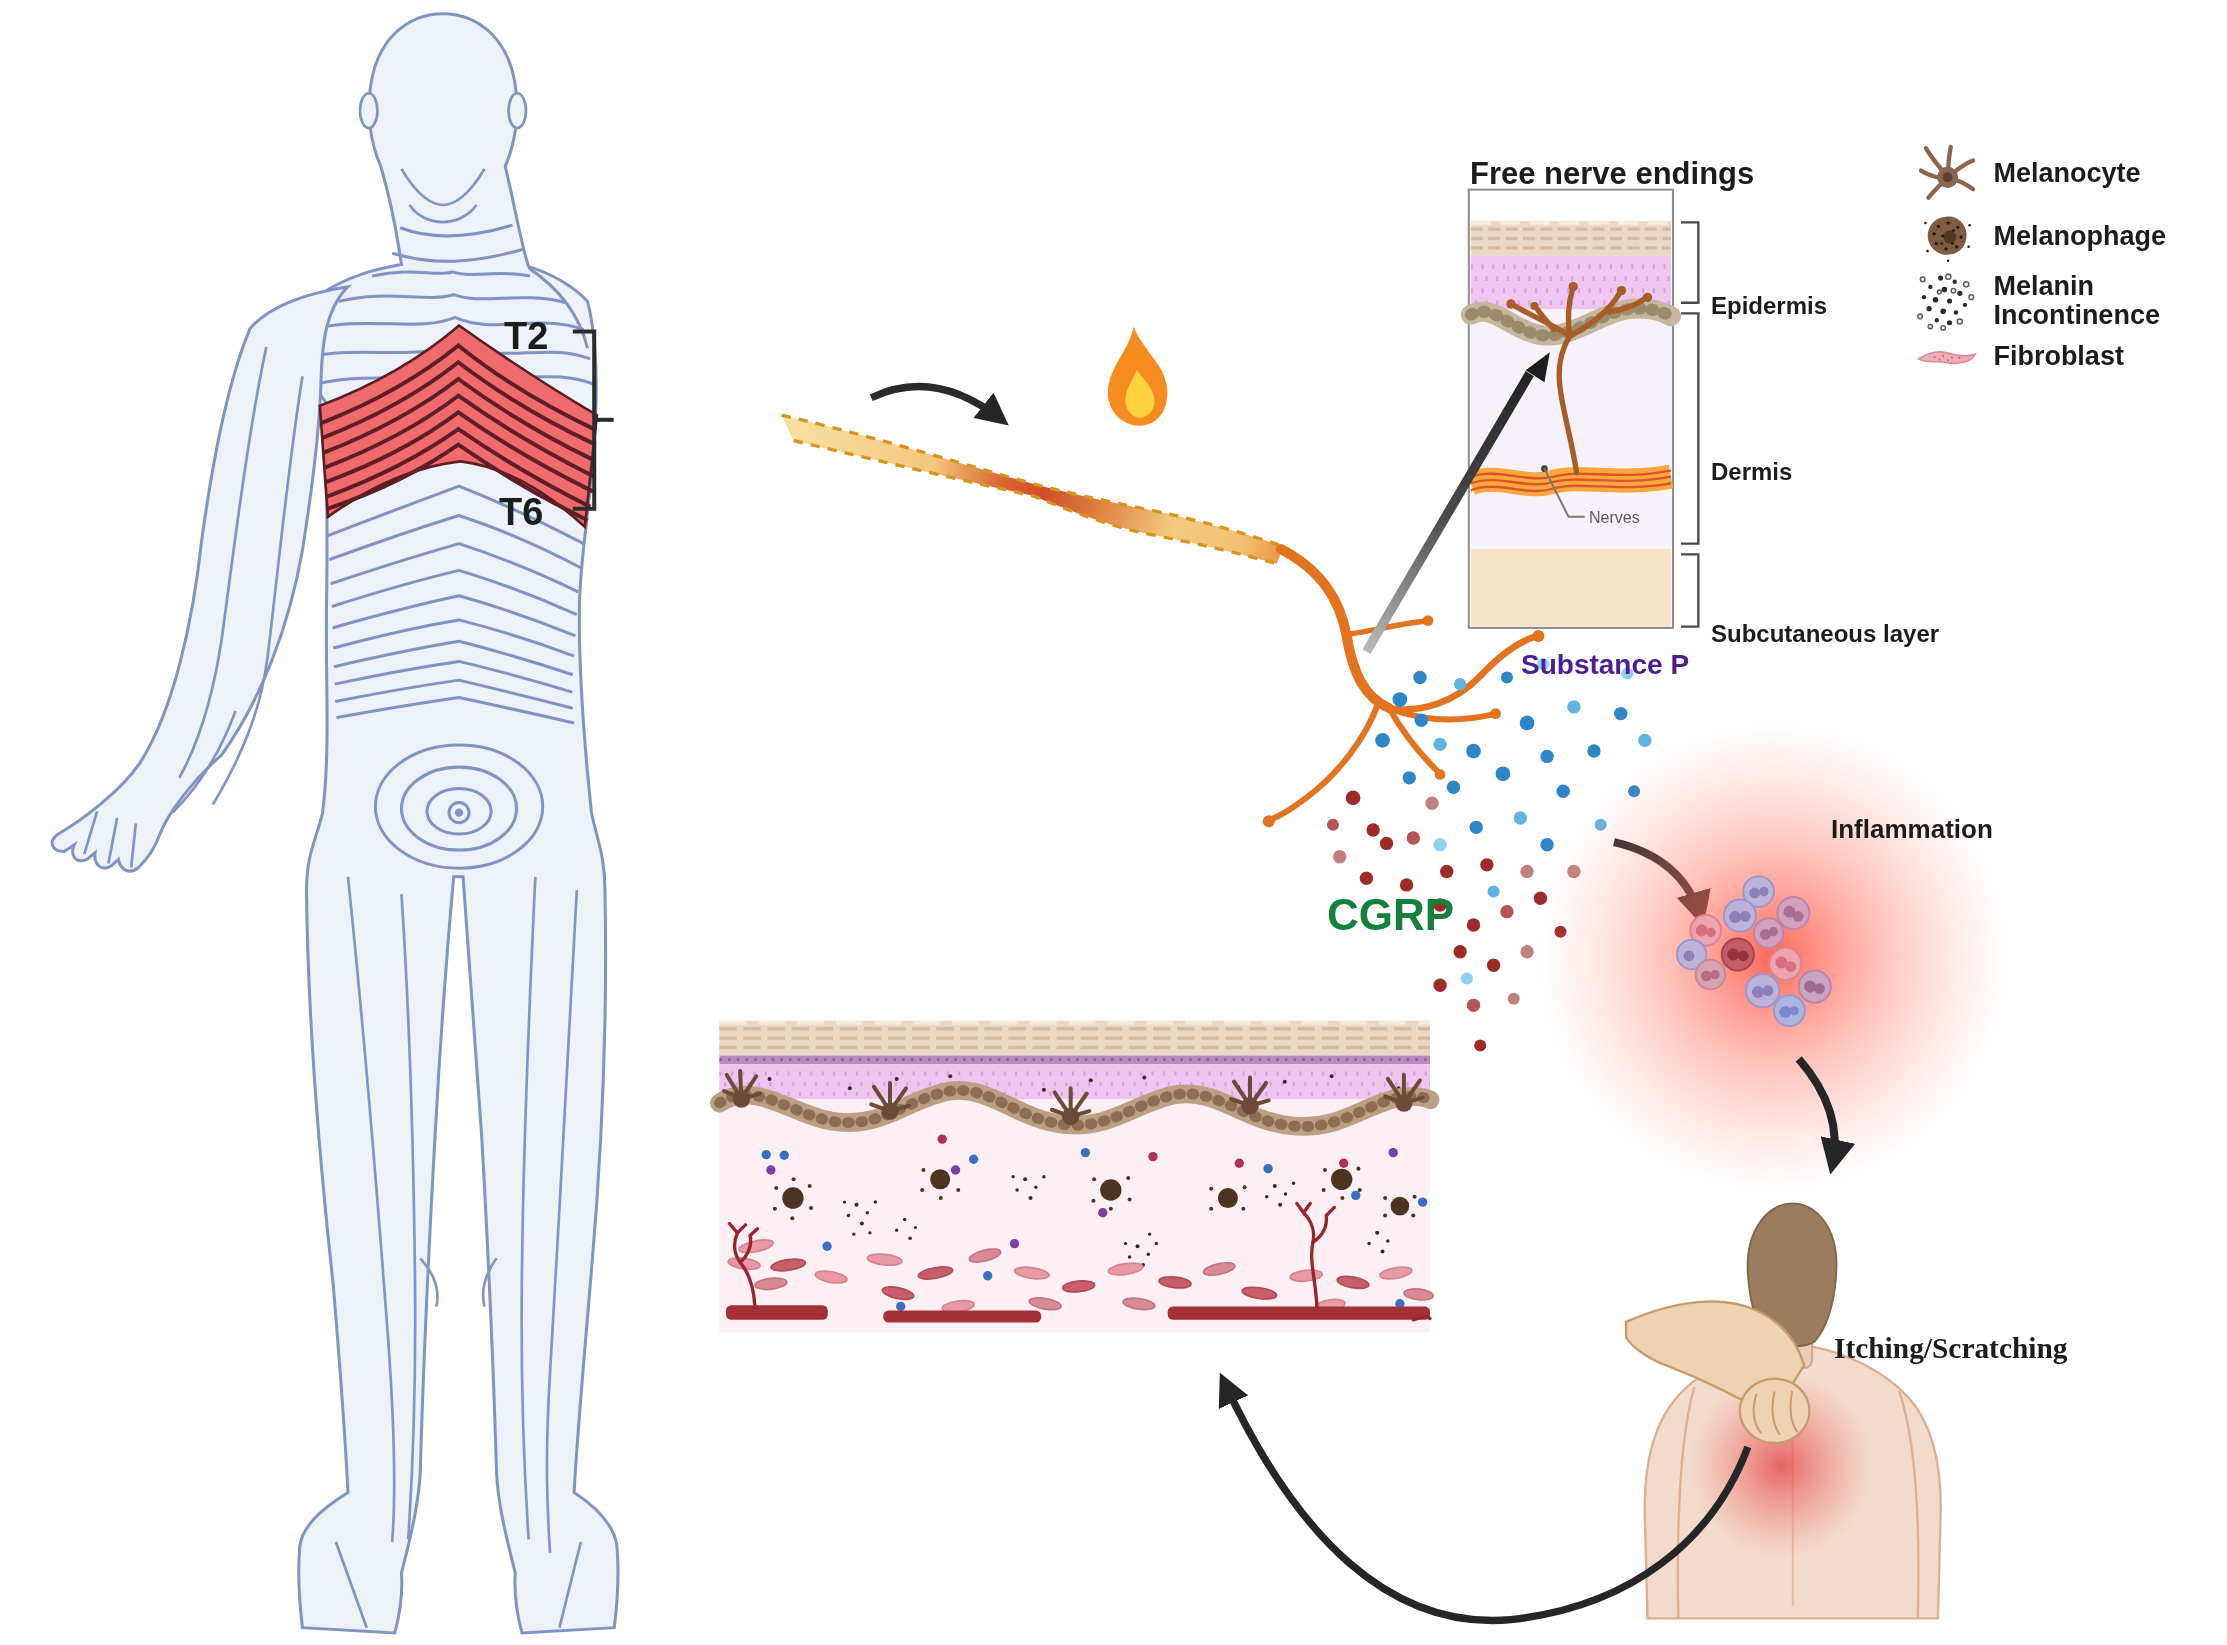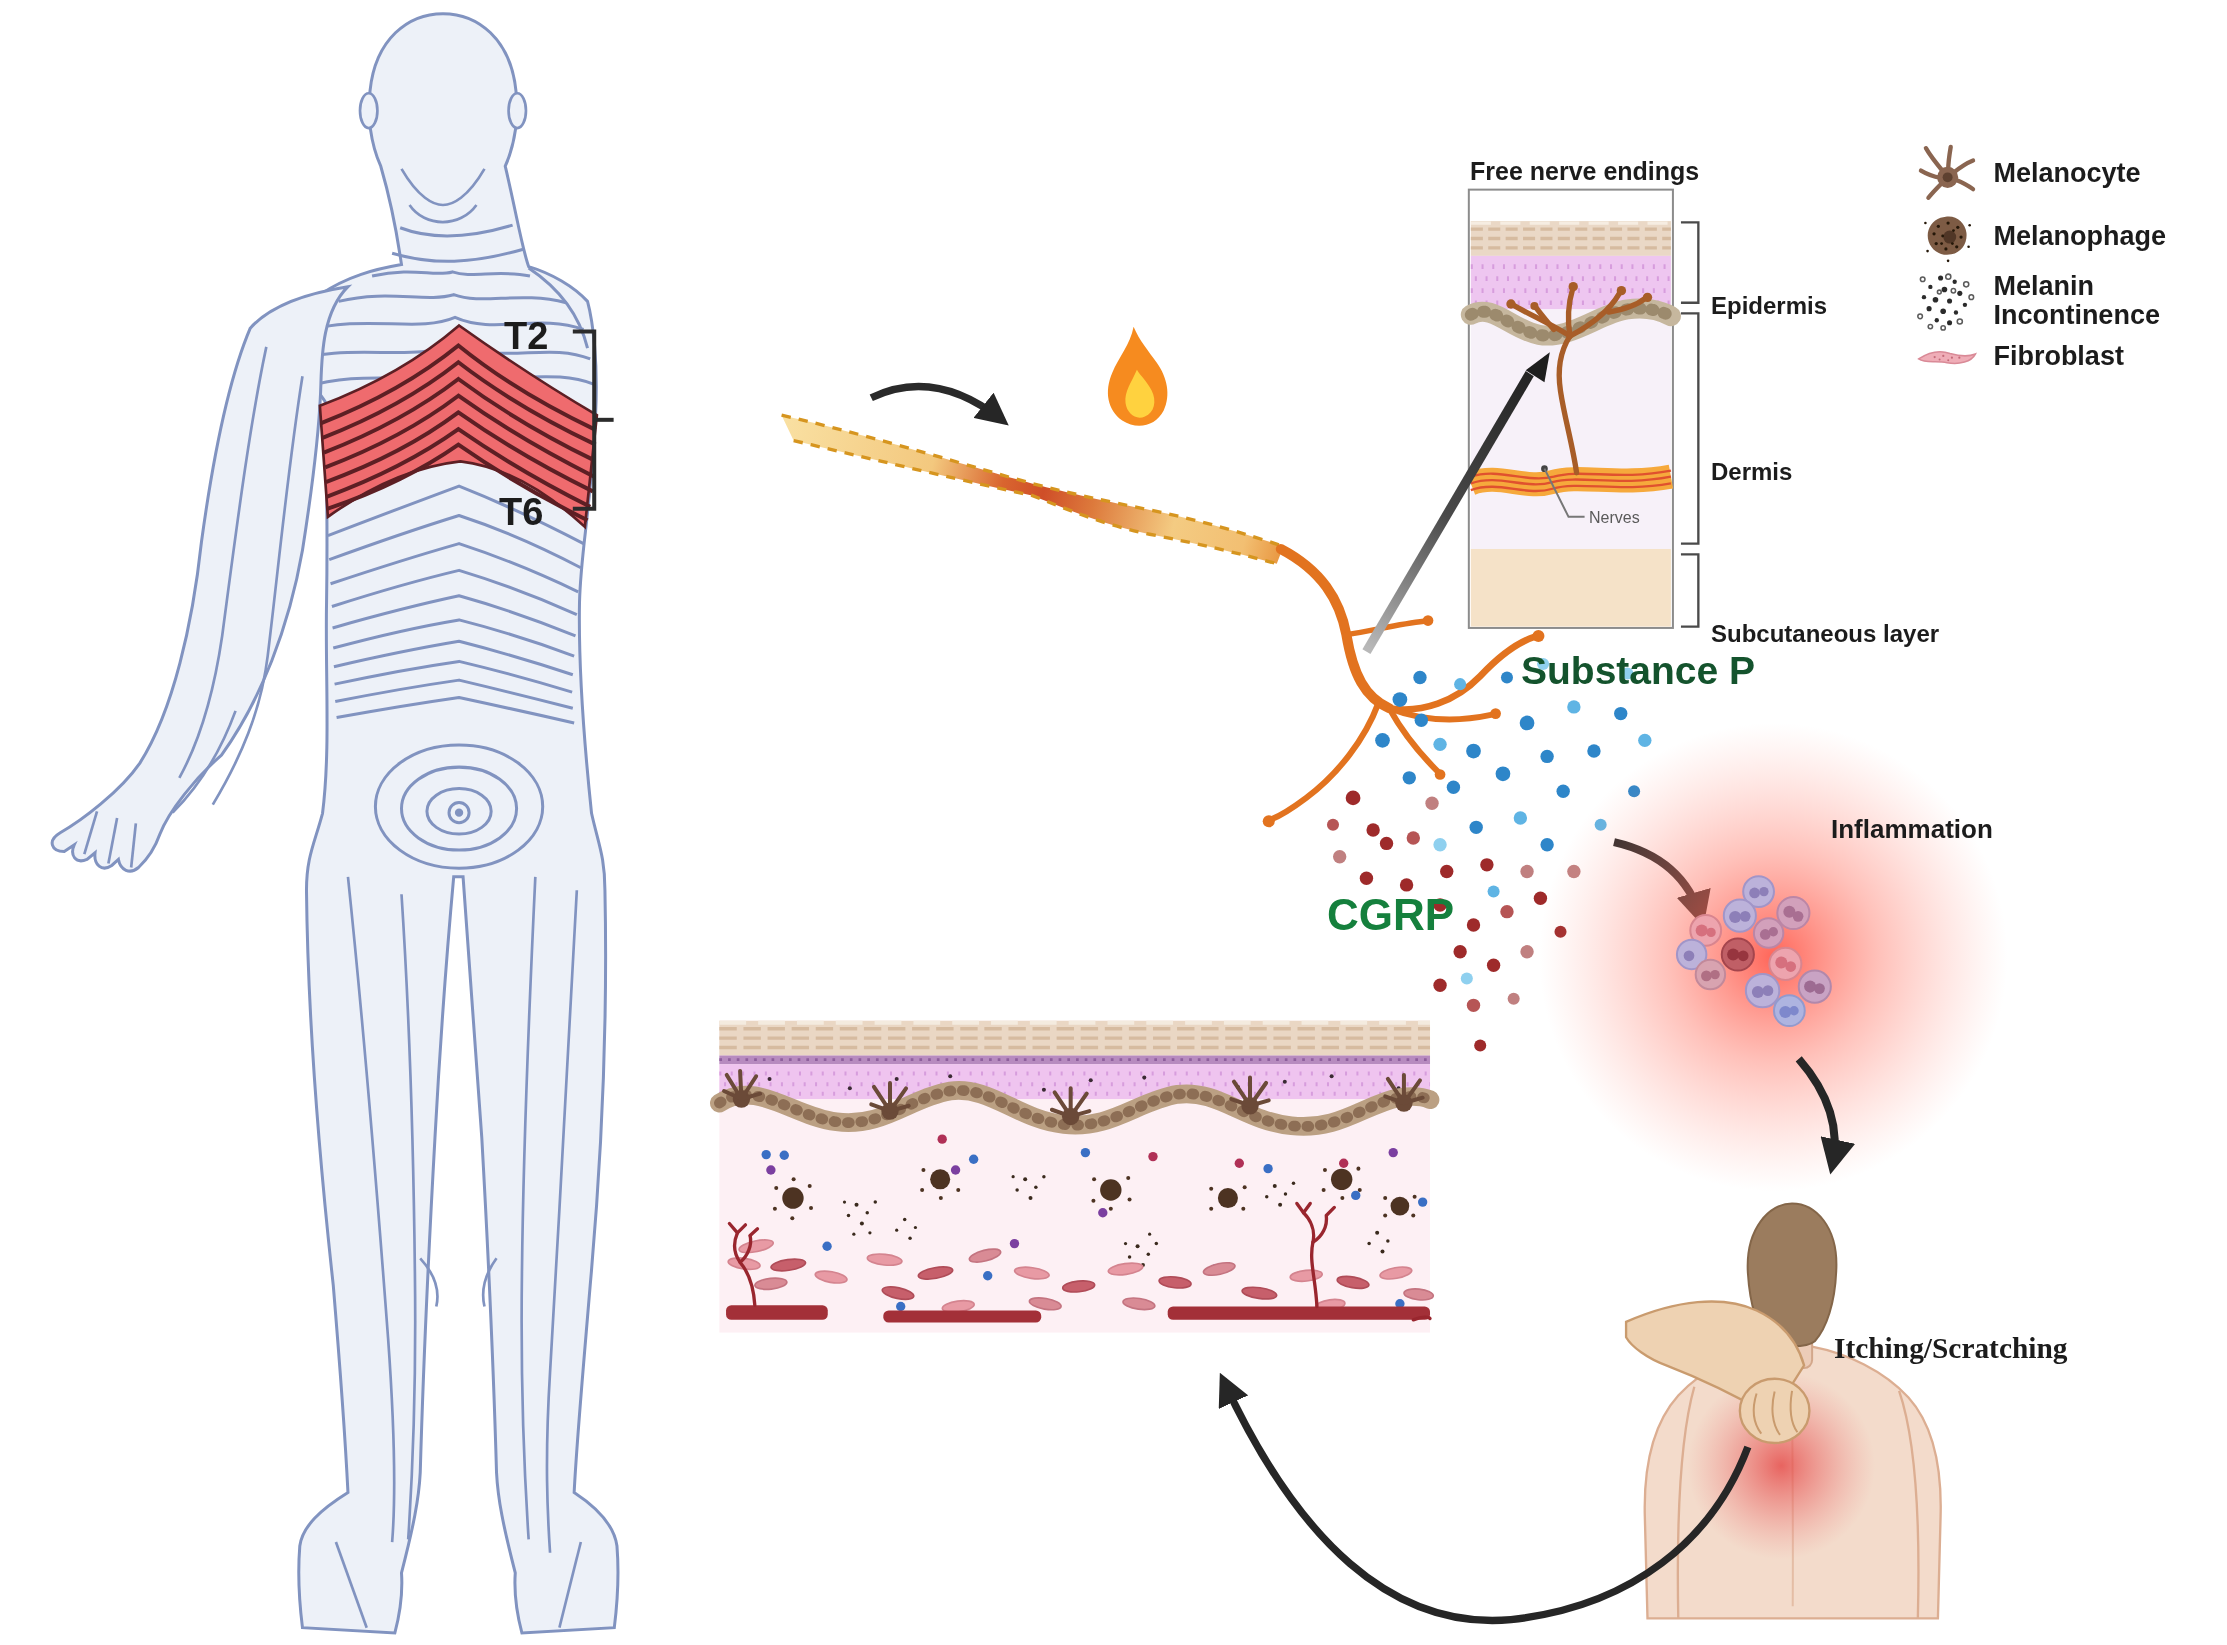--- a/index.html
+++ b/index.html
@@ -3,24 +3,24 @@
 <meta charset="utf-8">
 <style>
   html,body{margin:0;padding:0;background:#ffffff;}
   #canvas{position:relative;width:2227px;height:1646px;background:#ffffff;overflow:hidden;
           font-family:"Liberation Sans", sans-serif;color:#1c1c1c;}
   #art{position:absolute;left:0;top:0;width:2227px;height:1646px;}
   .lbl{position:absolute;font-weight:700;white-space:pre;line-height:1.12;}
   .lbl-t2t6{font-size:38px;}
   .lbl-compressed{font-size:33px;line-height:1.18;}
   .lbl-firing{font-size:33px;text-align:center;transform:translateX(-50%);line-height:1.14;}
-  .lbl-panel-title{font-size:25px;}
+  .lbl-panel-title{font-size:31px;}
   .lbl-layer{font-size:24px;transform:translateY(-50%);margin-top:44px;}
   .lbl-nerves{font-size:16px;font-weight:500;color:#5a5a5a;text-align:center;}
-  .lbl-subp{font-size:39px;color:#14532d;}
+  .lbl-subp{font-size:28px;color:#4c1d95;}
   .lbl-cgrp{font-size:44px;color:#15803d;}
   .lbl-inflam{font-size:26px;text-align:center;}
   .lbl-itch{font-size:29.4px;font-family:Liberation Serif, serif;}
   #legend{position:absolute;left:1909px;top:142px;width:321px;}
   .legend-row{display:flex;align-items:center;margin-bottom:5.4px;}
   .legend-icon{width:75px;flex:0 0 75px;display:flex;justify-content:center;}
   .legend-label{font-size:27px;font-weight:700;line-height:1.06;margin-left:9.4px;max-width:201px;}
 </style>
 </head>
 <body>

